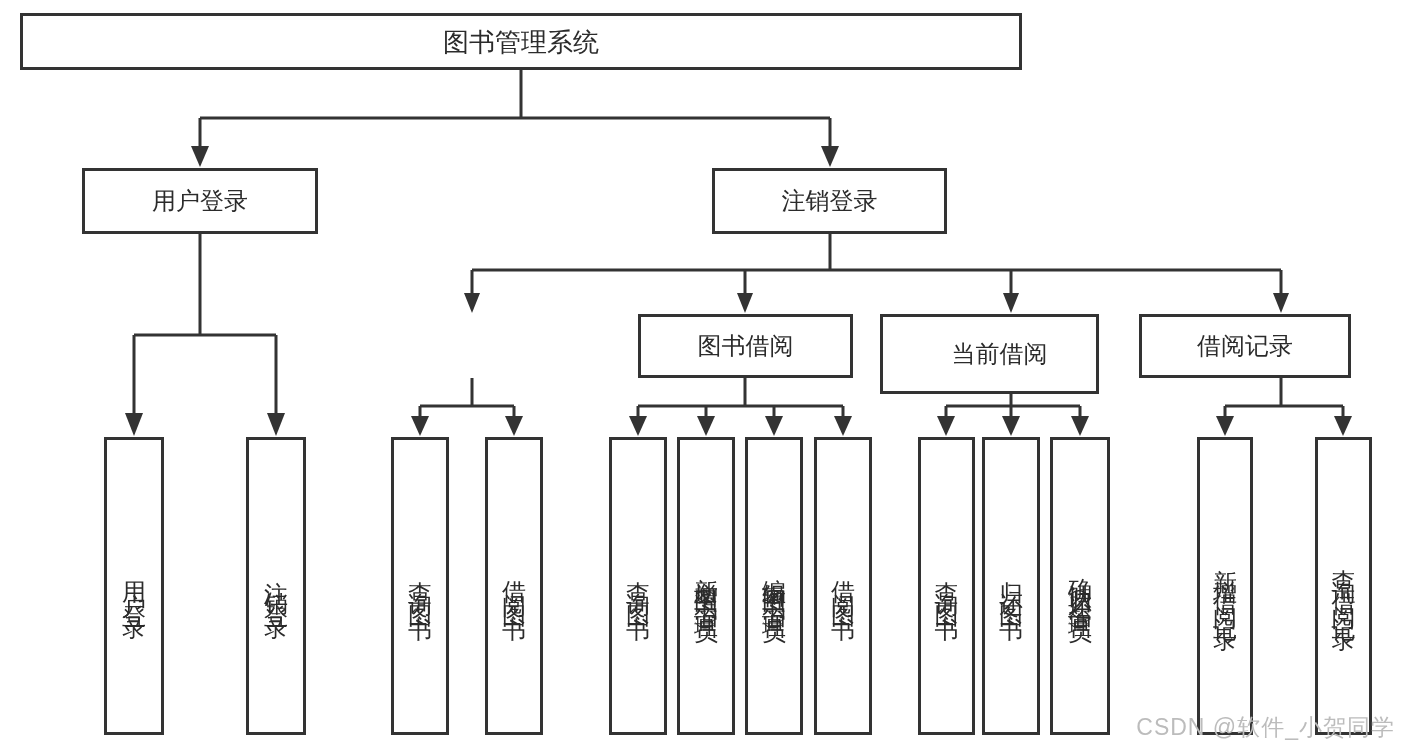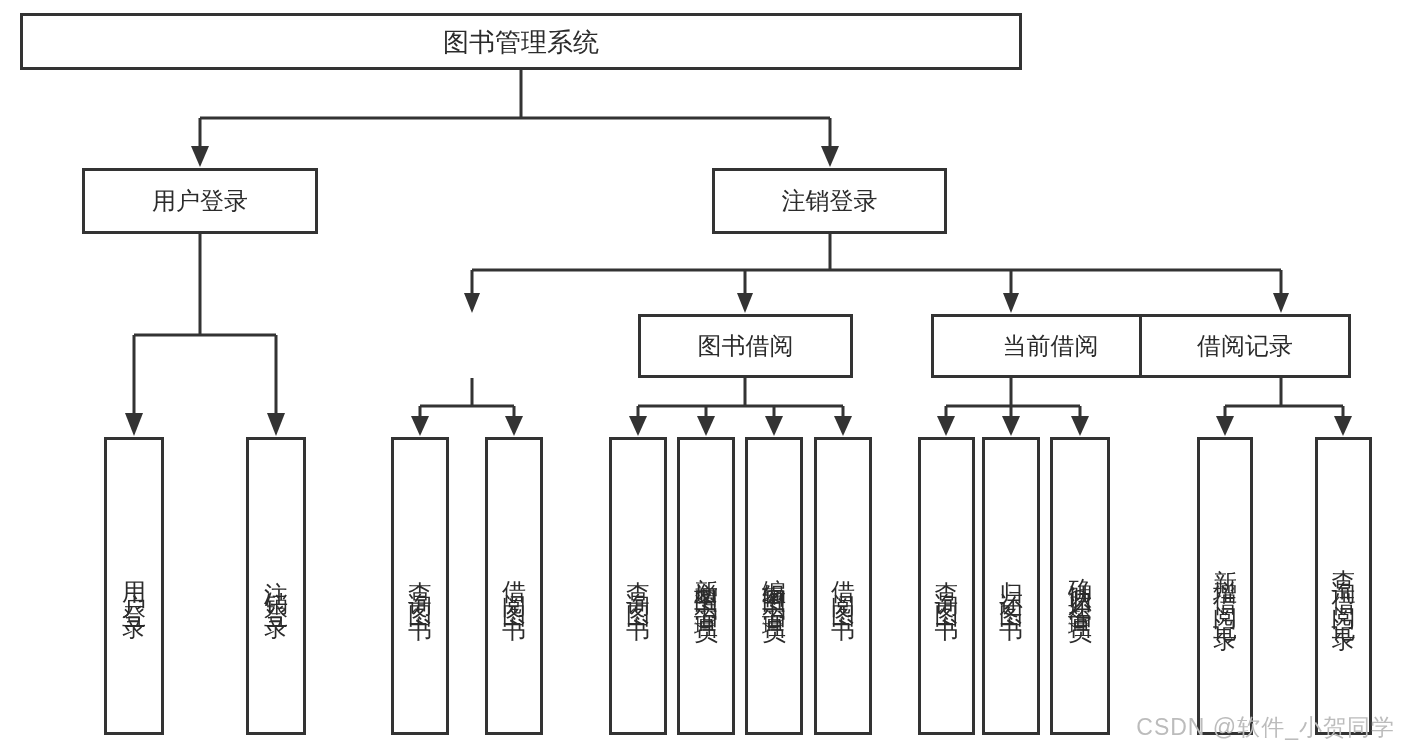--- a/index.html
+++ b/index.html
@@ -23,21 +23,21 @@
     text-orientation:mixed;
     font-size:24px;line-height:1;letter-spacing:12px;
   }
   .leaf.tight span{letter-spacing:6px;}
   
   .b-root{left:20px;top:13px;width:1002px;height:57px;}
   .b-user-login{left:82px;top:168px;width:236px;height:66px;}
   .b-book-mgmt{left:712px;top:168px;width:235px;height:66px;}
   .b-new-rec{left:362px;top:314px;width:221px;height:64px;}
   .b-borrow{left:638px;top:314px;width:215px;height:64px;}
-  .b-current{left:931px;top:314px;width:219px;height:64px;padding-left:20px;}
+  .b-current{left:880px;top:314px;width:219px;height:80px;padding-left:20px;}
   .b-record{left:1139px;top:314px;width:212px;height:64px;}
   .leaf{top:437px;height:298px;}
   .l-1{left:104px;width:60px;}
   .l-2{left:246px;width:60px;}
   .l-3{left:391px;width:58px;}
   .l-4{left:485px;width:58px;}
   .l-5{left:609px;width:58px;}
   .l-6{left:677px;width:58px;}
   .l-7{left:745px;width:58px;}
   .l-8{left:814px;width:58px;}

